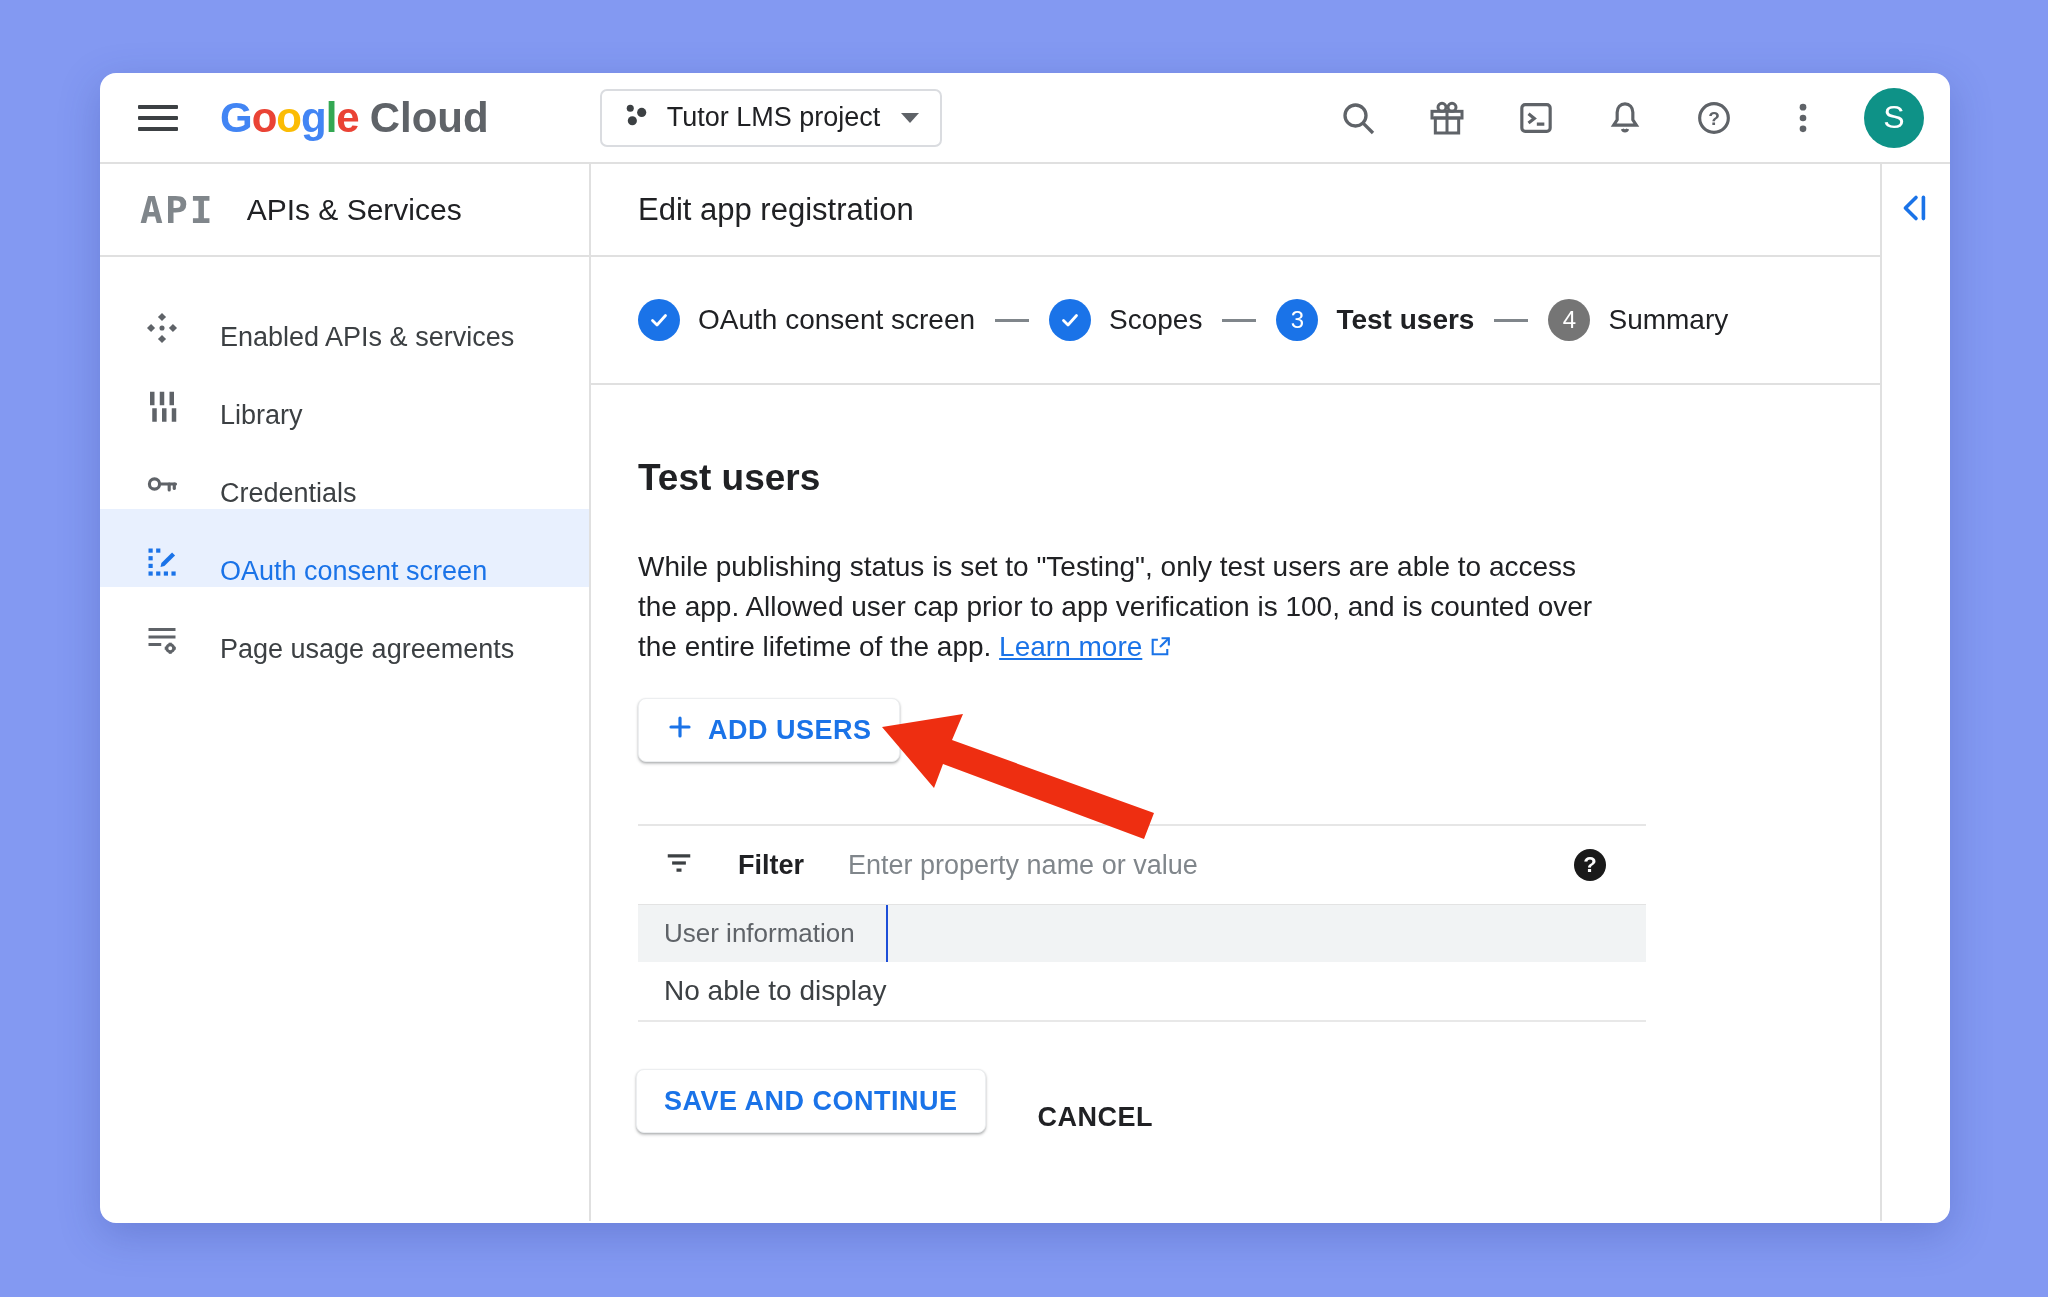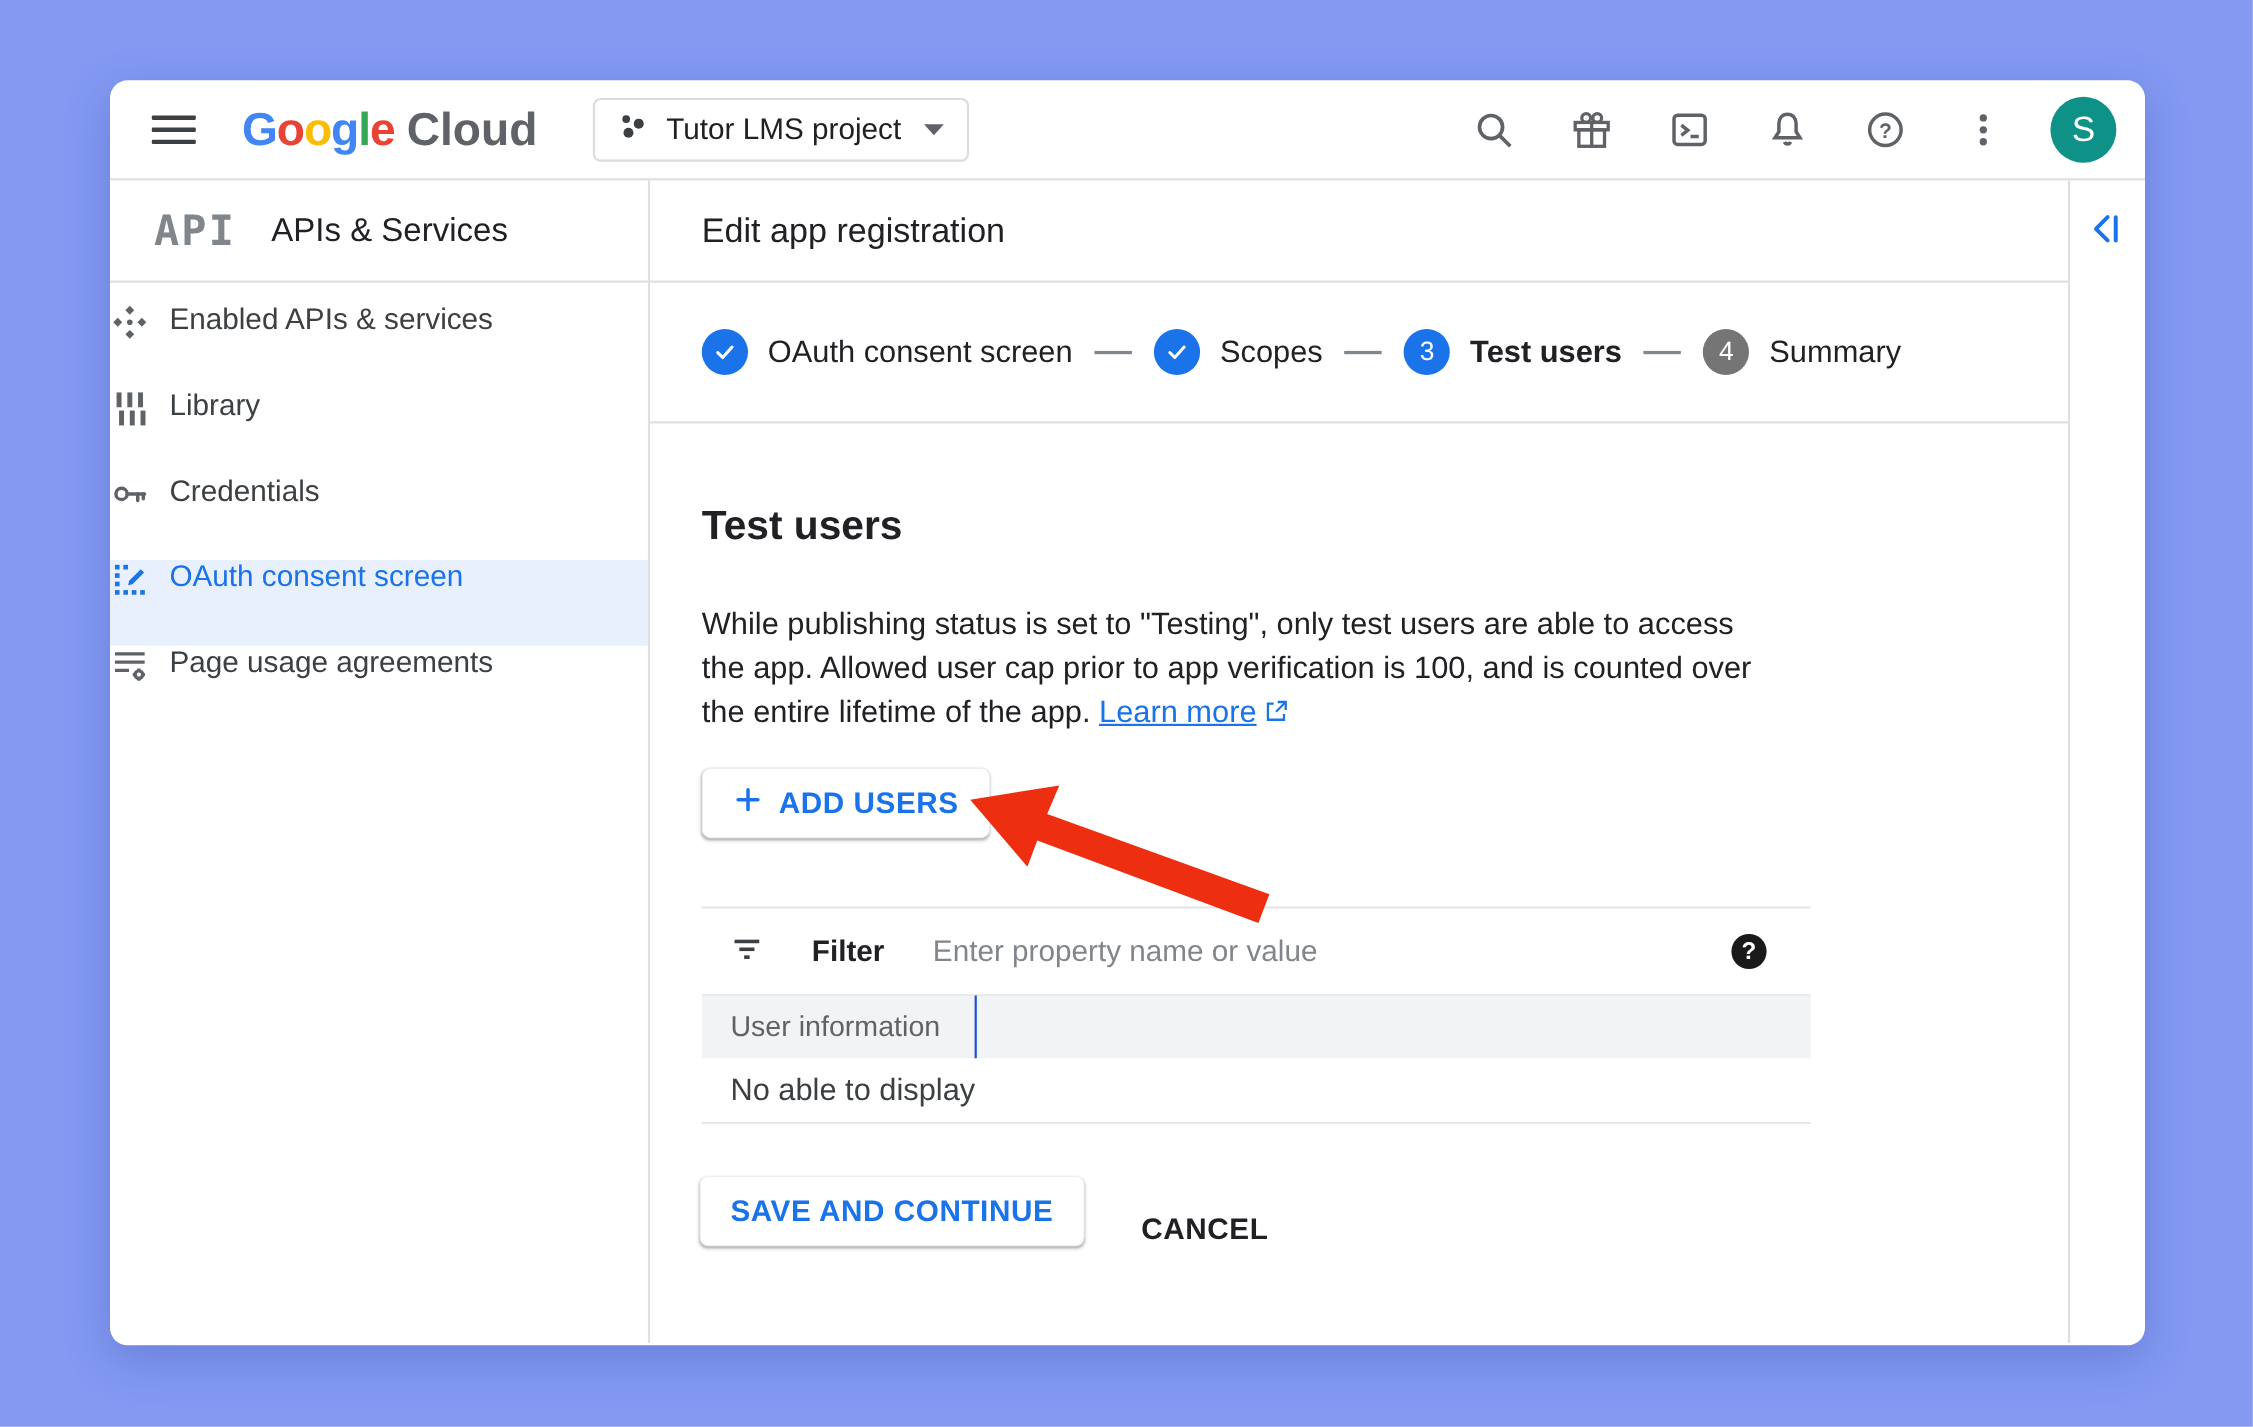--- a/index.html
+++ b/index.html
@@ -12,21 +12,21 @@
 
   
   .topbar { height:91px; display:flex; align-items:center; padding:0 26px 0 38px;
             border-bottom:2px solid #e0e0e0; }
   .hamburger { width:40px; height:32px; display:flex; flex-direction:column; justify-content:center;
                gap:7px; cursor:pointer; background:none; border:none; }
   .hamburger span { display:block; height:4px; background:#3c4043; border-radius:1px; }
   .logo { display:flex; align-items:baseline; margin-left:42px; font-size:42px; letter-spacing:-1px; }
   .logo .lt { font-weight:600; }
   .logo .cloud { color:#5f6368; font-weight:700; margin-left:11px; letter-spacing:0; }
-  .proj { margin-left:50px; height:58px; display:flex; align-items:center; gap:17px;
+  .proj { margin-left:111px; height:58px; display:flex; align-items:center; gap:17px;
           border:2px solid #dadce0; border-radius:7px; padding:0 21px; background:#fff; cursor:pointer;
           font-size:27px; color:#202124; }
   .caret { width:0; height:0; border-left:9px solid transparent; border-right:9px solid transparent;
            border-top:10px solid #5f6368; margin-left:4px; }
   .tb-spacer { flex:1; }
   .tb-icons { display:flex; align-items:center; gap:47px; }
   .tb-btn { width:42px; height:42px; display:flex; align-items:center; justify-content:center;
             background:none; border:none; cursor:pointer; }
   .avatar { width:60px; height:60px; border-radius:50%; background:#0e9287; color:#fff;
             font-size:32px; display:flex; align-items:center; justify-content:center;
@@ -35,21 +35,21 @@
   
   .cbody { display:flex; height:1057px; }
 
   .sidebar { width:491px; flex:0 0 491px; border-right:2px solid #e0e0e0; }
   .sb-head { height:93px; border-bottom:2px solid #e0e0e0; display:flex; align-items:center;
              padding-left:40px; gap:32px; }
   .sb-logo { font-family:"DejaVu Sans Mono", monospace; font-weight:bold; font-size:38px;
              color:#80868b; letter-spacing:2px; }
   .sb-title { font-size:30px; color:#202124; }
   .sb-list { margin-top:18px; }
-  .sb-item { height:78px; display:flex; align-items:flex-start; gap:18px;
+  .sb-item { height:78px; display:flex; align-items:flex-end; padding-left:44px; gap:40px;
              font-size:27px; color:#3c4043; cursor:pointer; }
   .sb-item.selected { background:#e8f0fe; color:#1a73e8; }
 
   .main { flex:1; min-width:0; display:flex; flex-direction:column; }
   .main-head { height:93px; flex:0 0 93px; border-bottom:2px solid #e0e0e0; display:flex;
                align-items:center; padding-left:47px; font-size:31px; }
   .stepper { height:128px; flex:0 0 128px; border-bottom:2px solid #e0e0e0; display:flex;
              align-items:center; padding-left:47px; }
   .step { display:flex; align-items:center; gap:18px; cursor:pointer; }
   .step-circle { width:42px; height:42px; border-radius:50%; display:flex; align-items:center;

